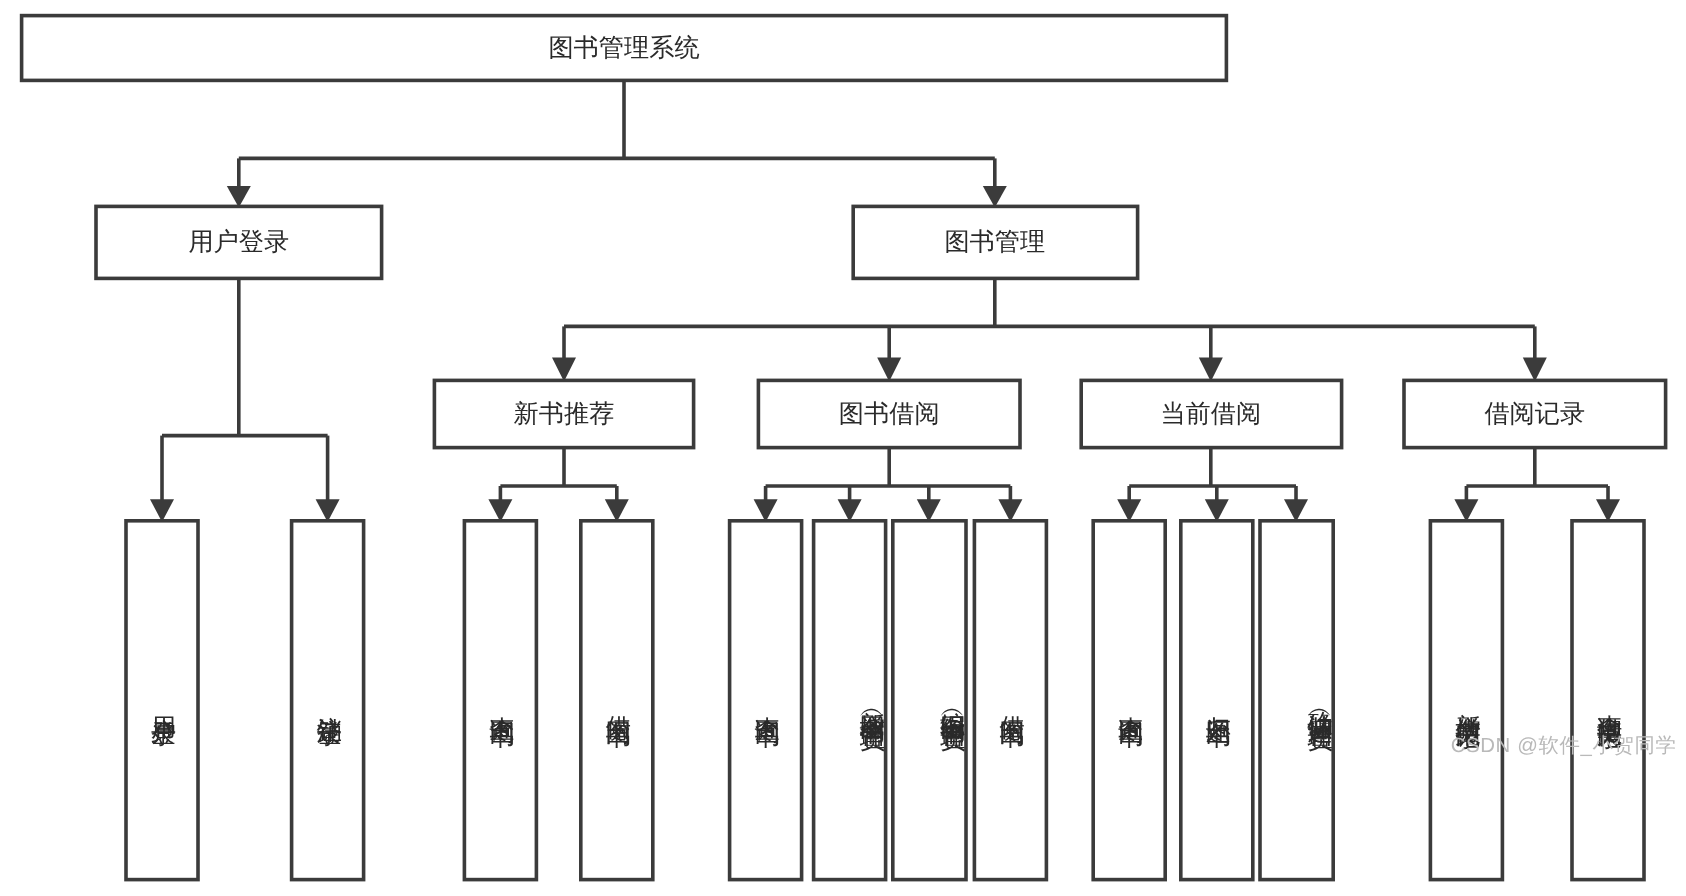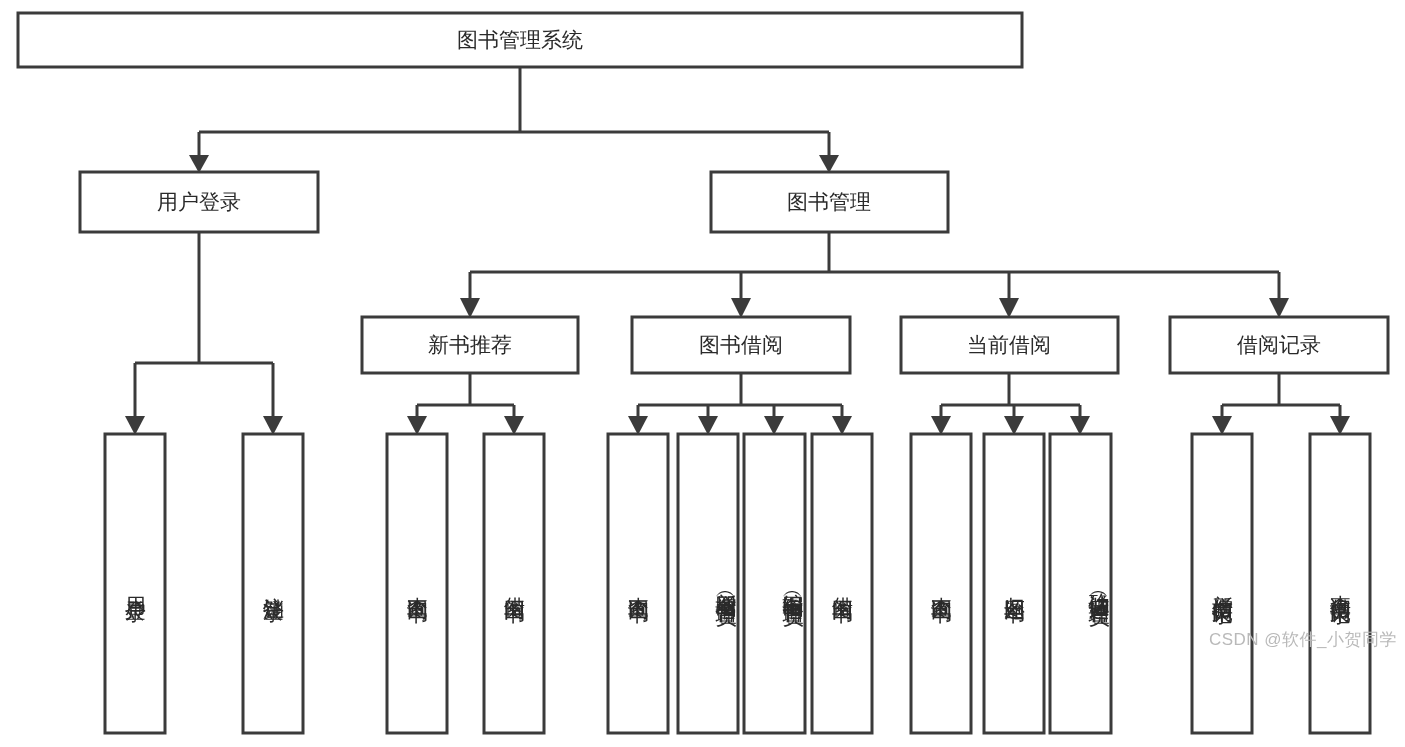--- a/index.html
+++ b/index.html
@@ -57,21 +57,21 @@
     line-height: 1.18;
     color: #2a2a2a;
     letter-spacing: 2px;
     text-align: center;
     white-space: nowrap;
     pointer-events: none;
   }
   .watermark {
     position: absolute;
     right: 8px;
-    bottom: 6px;
+    bottom: 24px;
     font-family: "Liberation Sans", "DejaVu Sans", sans-serif;
     font-size: 17px;
     color: #b9b9b9;
     letter-spacing: 0.5px;
     white-space: nowrap;
   }
 </style>
 </head>
 <body>
 

